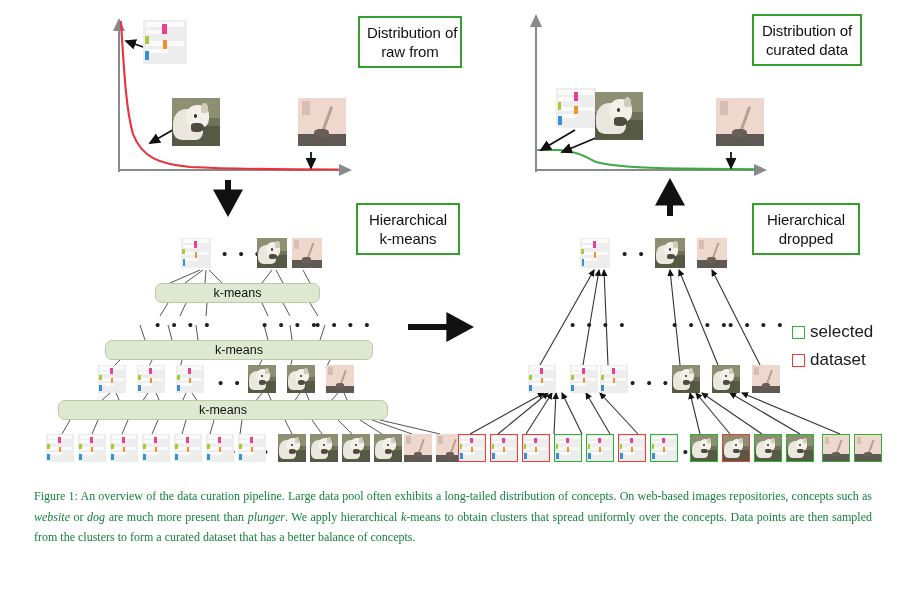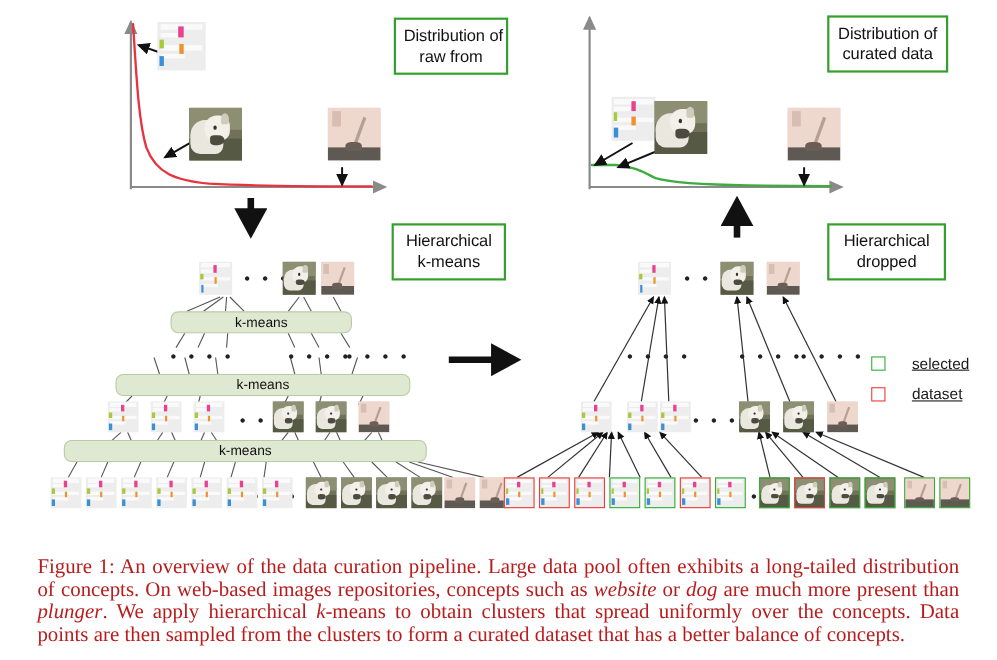--- a/index.html
+++ b/index.html
@@ -74,30 +74,30 @@
   .t-plu .wall{left:0;top:0;width:100%;height:74%;background:#eed7cd;}
   .t-plu .flr{left:0;top:74%;width:100%;height:26%;background:#5f5953;}
   .t-plu .stick{left:46%;top:14%;width:7%;height:62%;background:#b7a093;transform:rotate(20deg);transform-origin:50% 100%;}
   .t-plu .cup{left:34%;top:64%;width:30%;height:18%;background:#6a5f58;border-radius:40% 40% 15% 15%;}
   .t-plu .shd{left:8%;top:6%;width:16%;height:30%;background:#d8bdb2;}
 
   
   .dots{position:absolute;color:#222;font-size:15px;letter-spacing:3.5px;line-height:1;}
 
   
-  .legend-item{position:absolute;display:flex;align-items:center;gap:24px;font-size:14px;color:#1a1a1a;text-decoration:underline;}
+  .legend-item{position:absolute;display:flex;align-items:center;gap:5px;font-size:17px;color:#1a1a1a;}
   .legend-swatch{width:13px;height:13px;box-sizing:border-box;background:#fff;}
   .sw-selected{border:1.6px solid #2faf33;}
   .sw-dropped{border:1.6px solid #ef3b36;}
 
   
   #caption{
-    position:absolute;left:34px;top:506px;width:838px;
+    position:absolute;left:34px;top:486px;width:838px;
     font-family:"Liberation Serif", serif;
-    font-size:19px;line-height:20.6px;color:#b91c1c;
+    font-size:12px;line-height:20.6px;color:#15803d;
     text-align:justify;
   }
   #caption i{font-style:italic;}
 </style>
 </head>
 <body>
 
 <div id="figure">
 
   <svg width="906" height="480">

